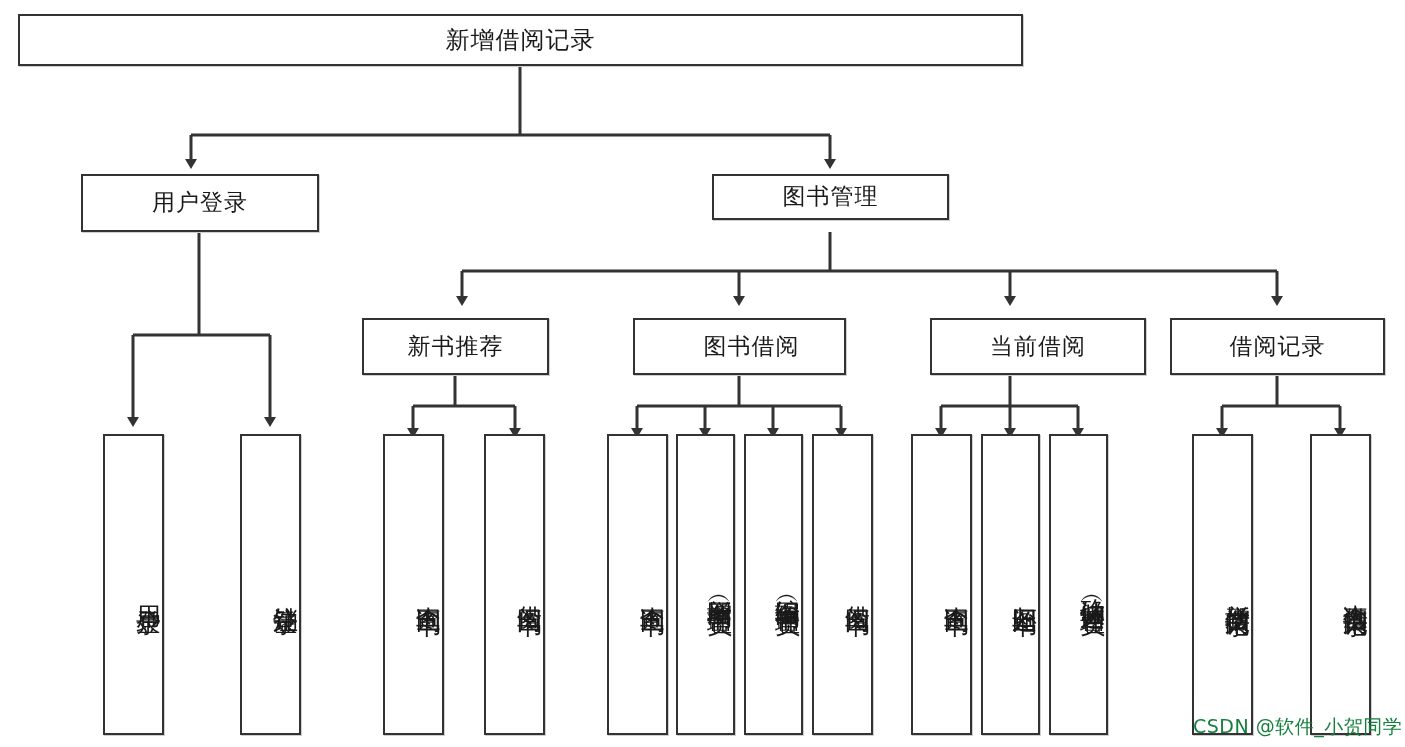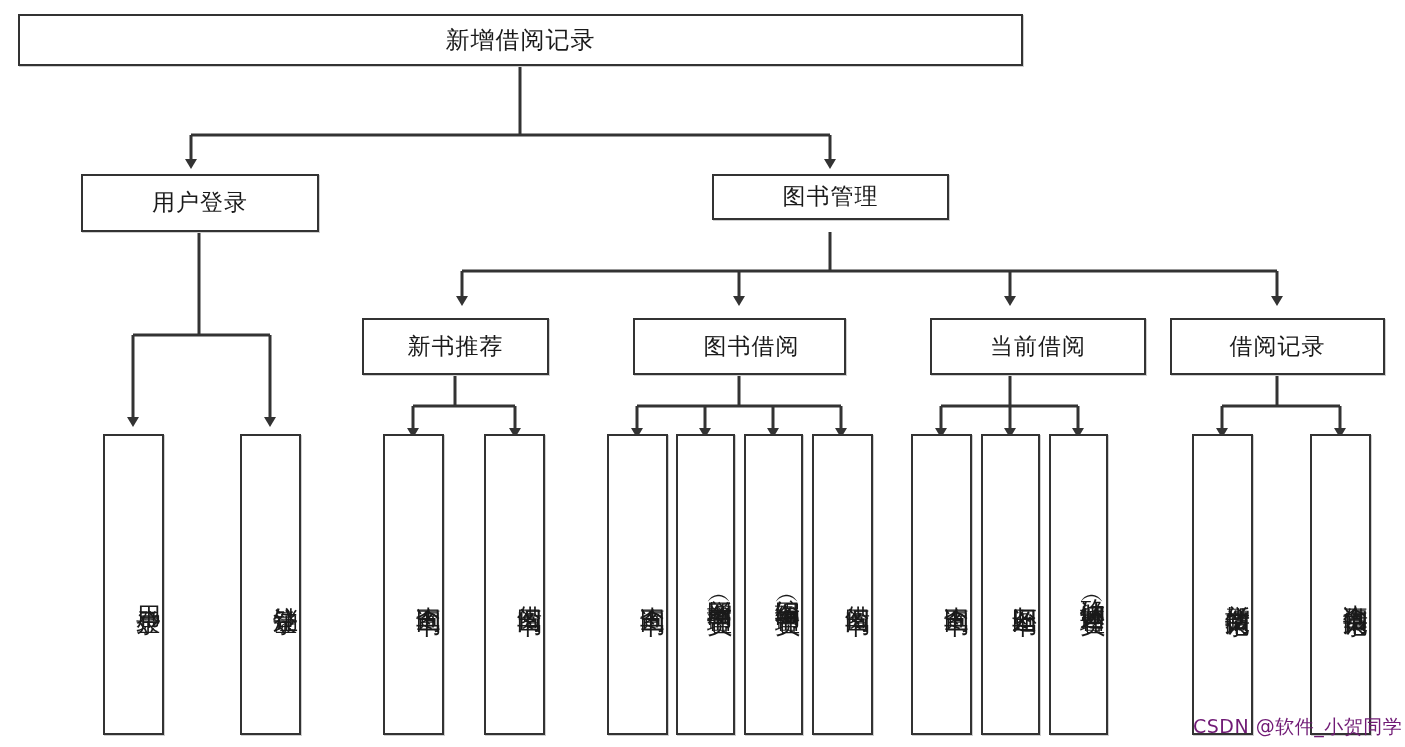--- a/index.html
+++ b/index.html
@@ -44,21 +44,21 @@
     justify-content: center;
     padding-top: 10px;
     font-size: 25px;
     line-height: 1.08;
     letter-spacing: 2px;
   }
   .node.vert.tall { padding-top: 6px; }
   .watermark {
     position: absolute;
     font-size: 19px;
-    color: #701a75;
+    color: #15803d;
     letter-spacing: 0.5px;
     white-space: nowrap;
     font-family: "DejaVu Sans", "Liberation Sans", sans-serif;
   }
 </style>
 </head>
 <body>
 
 <div id="stage">
 

